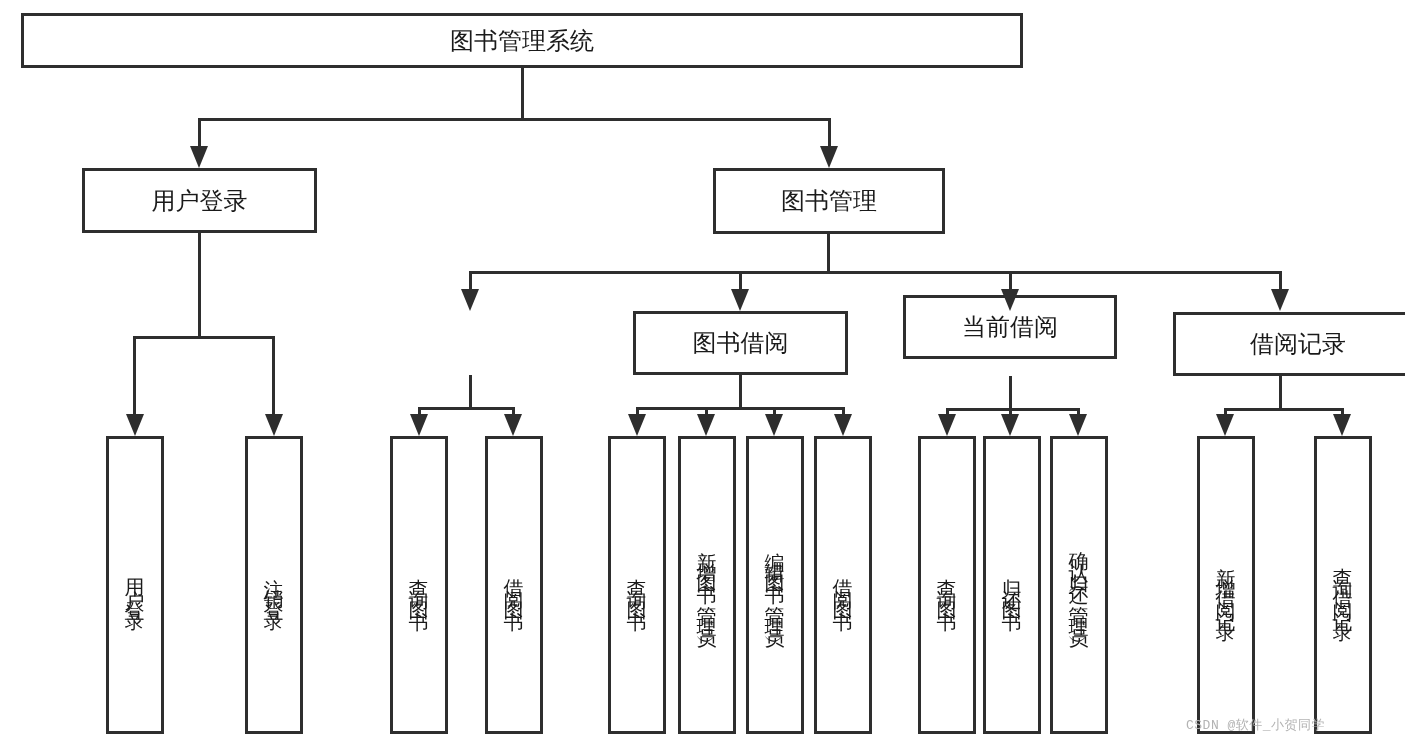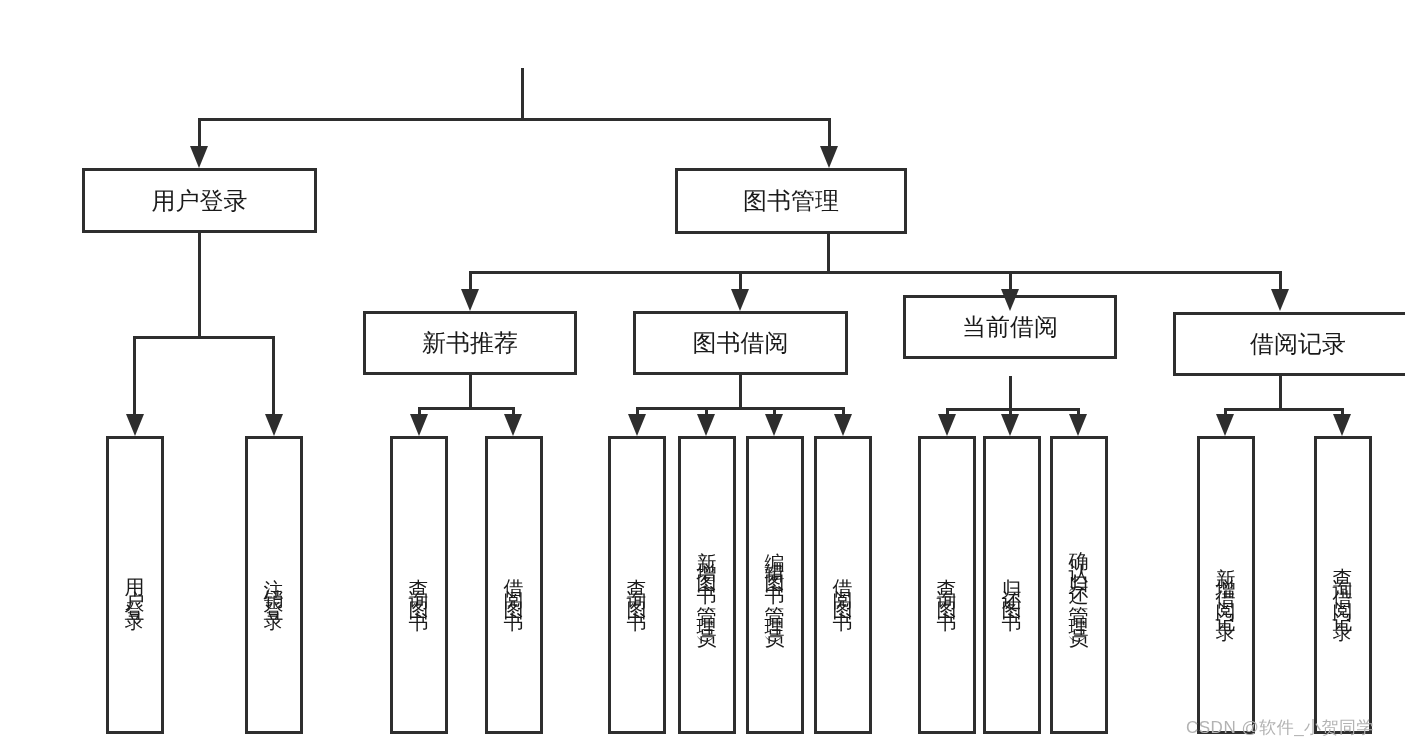--- a/index.html
+++ b/index.html
@@ -32,21 +32,21 @@
     top:436px;height:298px;width:58px;
     writing-mode:vertical-rl;
     text-orientation:mixed;
     font-size:20px;
     letter-spacing:11px;
     white-space:normal;
     line-height:1;
   }
   #b-root{left:21px;top:13px;width:1002px;height:55px;}
   #b-user{left:82px;top:168px;width:235px;height:65px;}
-  #b-mgmt{left:675px;top:168px;width:232px;height:66px;}
+  #b-mgmt{left:713px;top:168px;width:232px;height:66px;}
   #b-s1{left:363px;top:311px;width:214px;height:64px;}
   #b-s2{left:633px;top:311px;width:215px;height:64px;}
   #b-s3{left:903px;top:295px;width:214px;height:64px;}
   #b-s4{left:1173px;top:312px;width:250px;height:64px;}
   #l-1{left:106px;} #l-2{left:245px;}
   #l-3{left:390px;} #l-4{left:485px;}
   #l-5{left:608px;} #l-6{left:678px;} #l-7{left:746px;} #l-8{left:814px;}
   #l-9{left:918px;} #l-10{left:983px;} #l-11{left:1050px;}
   #l-12{left:1197px;} #l-13{left:1314px;}
   
@@ -114,35 +114,36 @@
   #c-s4-v{left:1279px;top:376px;height:32px;}
   #c-s4-h{left:1224px;top:408px;width:120px;}
   #c-s4-d1{left:1224px;top:408px;height:11px;}
   #a-s4-1{left:1216px;top:414px;}
   #c-s4-d2{left:1341px;top:408px;height:11px;}
   #a-s4-2{left:1333px;top:414px;}
   
   #watermark{
     position:absolute;
     left:1186px;top:716px;
-    font-size:17px;
+    font-size:13px;
     color:var(--wm);
     z-index:10;
     letter-spacing:0.5px;
     white-space:nowrap;
+    font-family:Liberation Mono, monospace;
   }
 </style>
 </head>
 <body>
 
 <div id="stage">
 
+  <div class="node" id="b-root">图书管理系统</div>
   <div class="node" id="b-user">用户登录</div>
   <div class="node" id="b-mgmt">图书管理</div>
-  <div class="node" id="b-s1">新书推荐</div>
   <div class="node" id="b-s2">图书借阅</div>
   <div class="node" id="b-s3">当前借阅</div>
   <div class="node" id="b-s4">借阅记录</div>
 
   <div class="node leaf" id="l-1">用户登录</div>
   <div class="node leaf" id="l-2">注销登录</div>
   <div class="node leaf" id="l-3">查询图书</div>
   <div class="node leaf" id="l-4">借阅图书</div>
   <div class="node leaf" id="l-5">查询图书</div>
   <div class="node leaf" id="l-6">新增图书（管理员）</div>

